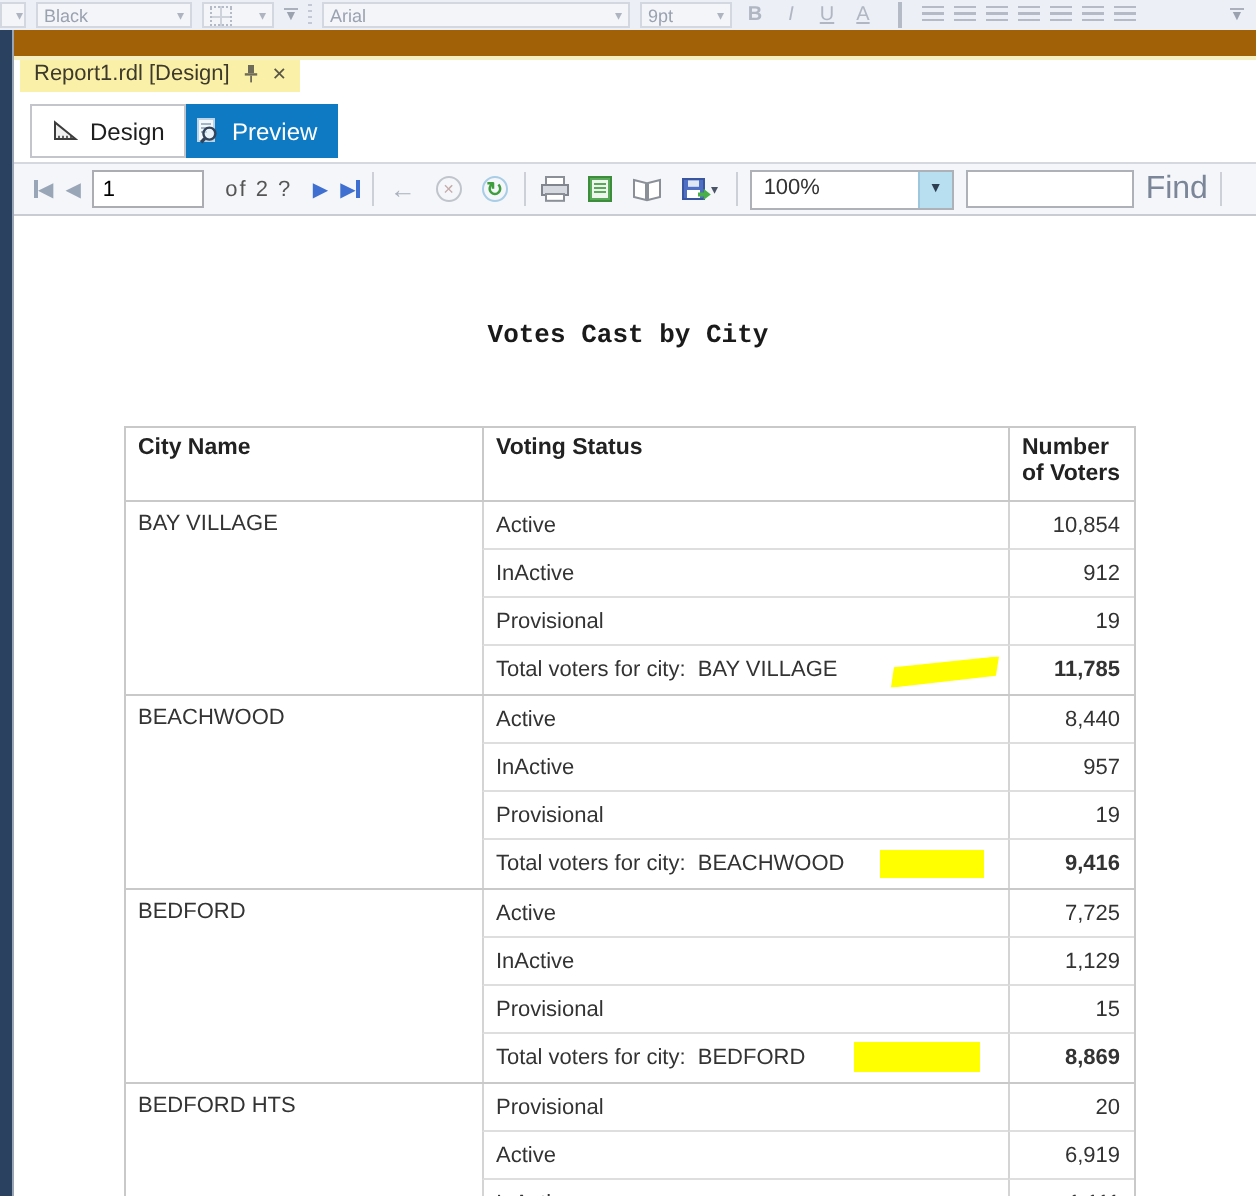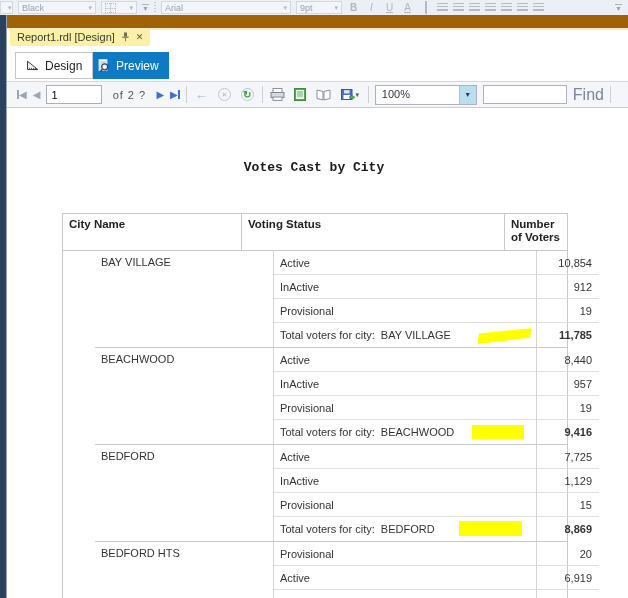--- a/index.html
+++ b/index.html
@@ -77,21 +77,21 @@
   .report { position:absolute; top:108px; left:7px; right:0; bottom:0; background:#fff; }
   .rtitle { position:absolute; top:52px; left:55px; width:504px; text-align:center;
             font-size:13px; font-weight:bold; color:#1a1a1a;font-family:Liberation Mono, monospace; }
   .vtable { position:absolute; top:105px; left:55px; width:506px;
             border:1px solid #c9c9c9; border-bottom:none; }
   .thead { display:grid; grid-template-columns:178px 263px 63px; height:37px;
            border-bottom:1px solid #c9c9c9; }
   .hc { padding:4px 0 0 6px; font-weight:bold; font-size:11.5px; color:#222; line-height:13px; }
   .hc + .hc { border-left:1px solid #c9c9c9; }
   .tgroup { display:grid; grid-template-columns:178px 263px 63px; grid-auto-rows:24px;
-            border-bottom:1px solid #c9c9c9;margin-left:32px; }
+            border-bottom:1px solid #c9c9c9; }
   .tgroup.last { border-bottom:none; }
   .city { grid-column:1; padding:5px 0 0 6px; font-size:11px; color:#333; }
   .span4 { grid-row:1 / span 4; } .span3 { grid-row:1 / span 3; }
   .sc { grid-column:2; border-left:1px solid #d4d4d4; border-bottom:1px solid #dedede;
         padding-left:6px; font-size:11px; color:#333; display:flex; align-items:center; position:relative; }
   .nc { grid-column:3; border-left:1px solid #d4d4d4; border-bottom:1px solid #dedede;
         padding-right:7px; font-size:11px; color:#333;
         display:flex; align-items:center; justify-content:flex-end; }
   .rowlast .sc, .rowlast .nc, .sc.nb, .nc.nb { border-bottom:none; }
   .nc.total { font-weight:bold; }
@@ -117,21 +117,21 @@
       </div>
     <div class="combo" style="width:36px">
         <span class="icon-grid"></span>
         <span class="caret">▾</span>
       </div>
     <div class="overflow">
         <span class="bar"></span>
         <span class="caret">▼</span>
       </div>
     <div class="vsep-dots"></div>
-    <div class="combo" style="width:130px">
+    <div class="combo" style="width:154px">
         <span>Arial</span>
         <span class="caret">▾</span>
       </div>
     <div class="combo" style="width:46px">
         <span>9pt</span>
         <span class="caret">▾</span>
       </div>
     <span class="fbtn b">B</span>
     <span class="fbtn i">I</span>
     <span class="fbtn u">U</span>

